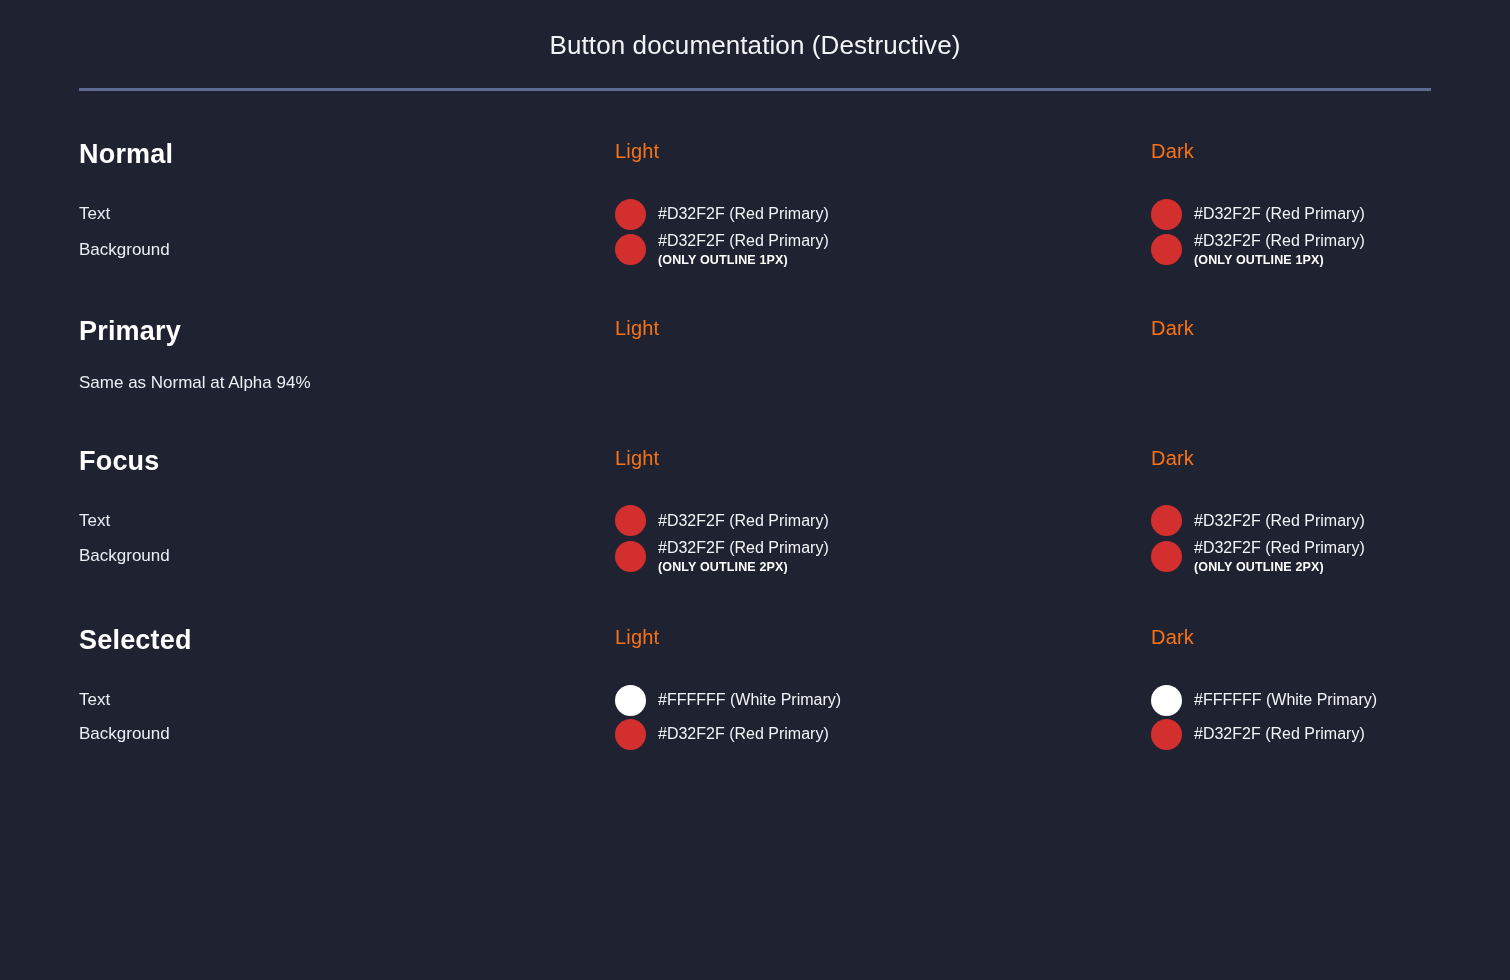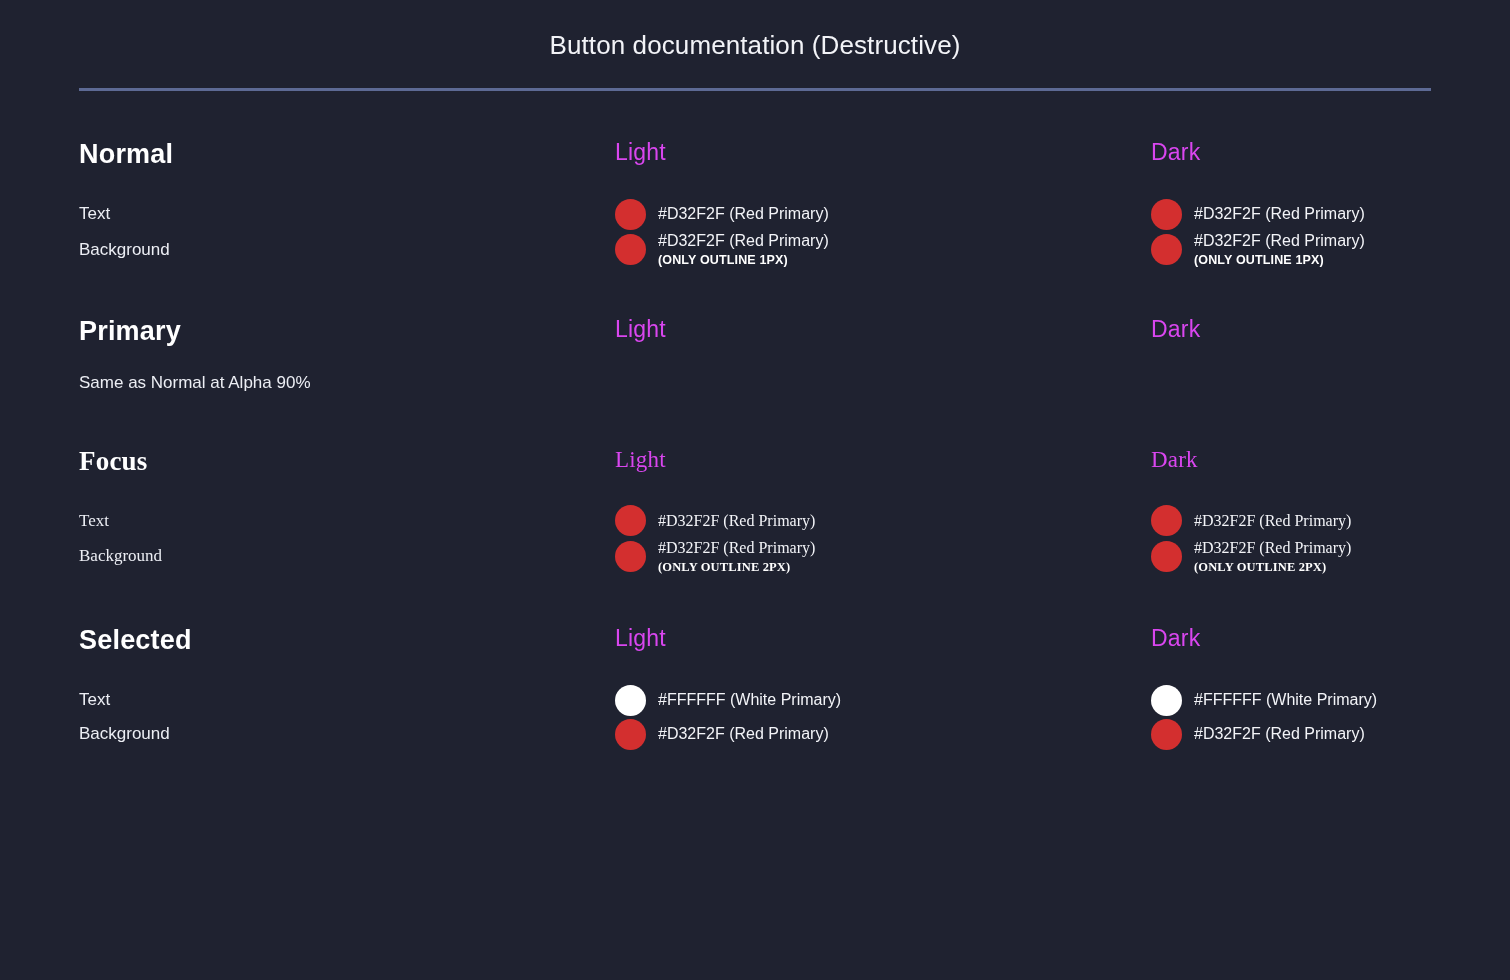--- a/index.html
+++ b/index.html
@@ -60,23 +60,23 @@
 
   .state-name {
     font-size: 27px;
     font-weight: 700;
     color: #ffffff;
     line-height: 1;
     letter-spacing: 0.2px;
   }
 
   .theme-name {
-    font-size: 23px;
-    font-weight: 400;
-    color: #d946ef;
+    font-size: 20px;
+    font-weight: 400;
+    color: #f97316;
     line-height: 1;
     letter-spacing: 0.2px;
   }
 
   
   .rows {
     margin-top: 29px;
     display: grid;
     grid-template-columns: 536px 536px auto;
     align-items: center;
@@ -130,21 +130,21 @@
     font-size: 17px;
     font-weight: 400;
     color: #eceef4;
     line-height: 1.2;
     margin-top: 28px;
   }
 
   
   .section--normal   { margin-bottom: 50px; margin-top: 16px; }
   .section--disabled { margin-bottom: 54px; }
-  .section--focus    { margin-bottom: 52px; font-family: Liberation Serif, serif; }
+  .section--focus    { margin-bottom: 52px; }
 </style>
 </head>
 <body>
 
 <div class="page" style="background: rgb(31, 34, 48);">
 
   <div class="header">
     <div class="page-title">Button documentation (Destructive)</div>
     <div class="title-rule" style="background: rgb(93, 106, 148);"></div>
   </div>
@@ -186,21 +186,21 @@
             </div>
           </div>
         </div>
       </div>
       <div class="section section--disabled">
         <div class="section-grid">
           <div class="state-name">Primary</div>
           <div class="theme-name">Light</div>
           <div class="theme-name">Dark</div>
         </div>
-        <div class="note-line">Same as Normal at Alpha 90%</div>
+        <div class="note-line">Same as Normal at Alpha 94%</div>
       </div>
       <div class="section section--focus">
         <div class="section-grid">
           <div class="state-name">Focus</div>
           <div class="theme-name">Light</div>
           <div class="theme-name">Dark</div>
         </div>
         <div class="rows">
           <div class="row-label">Text</div>
           <div class="swatch-cell">

